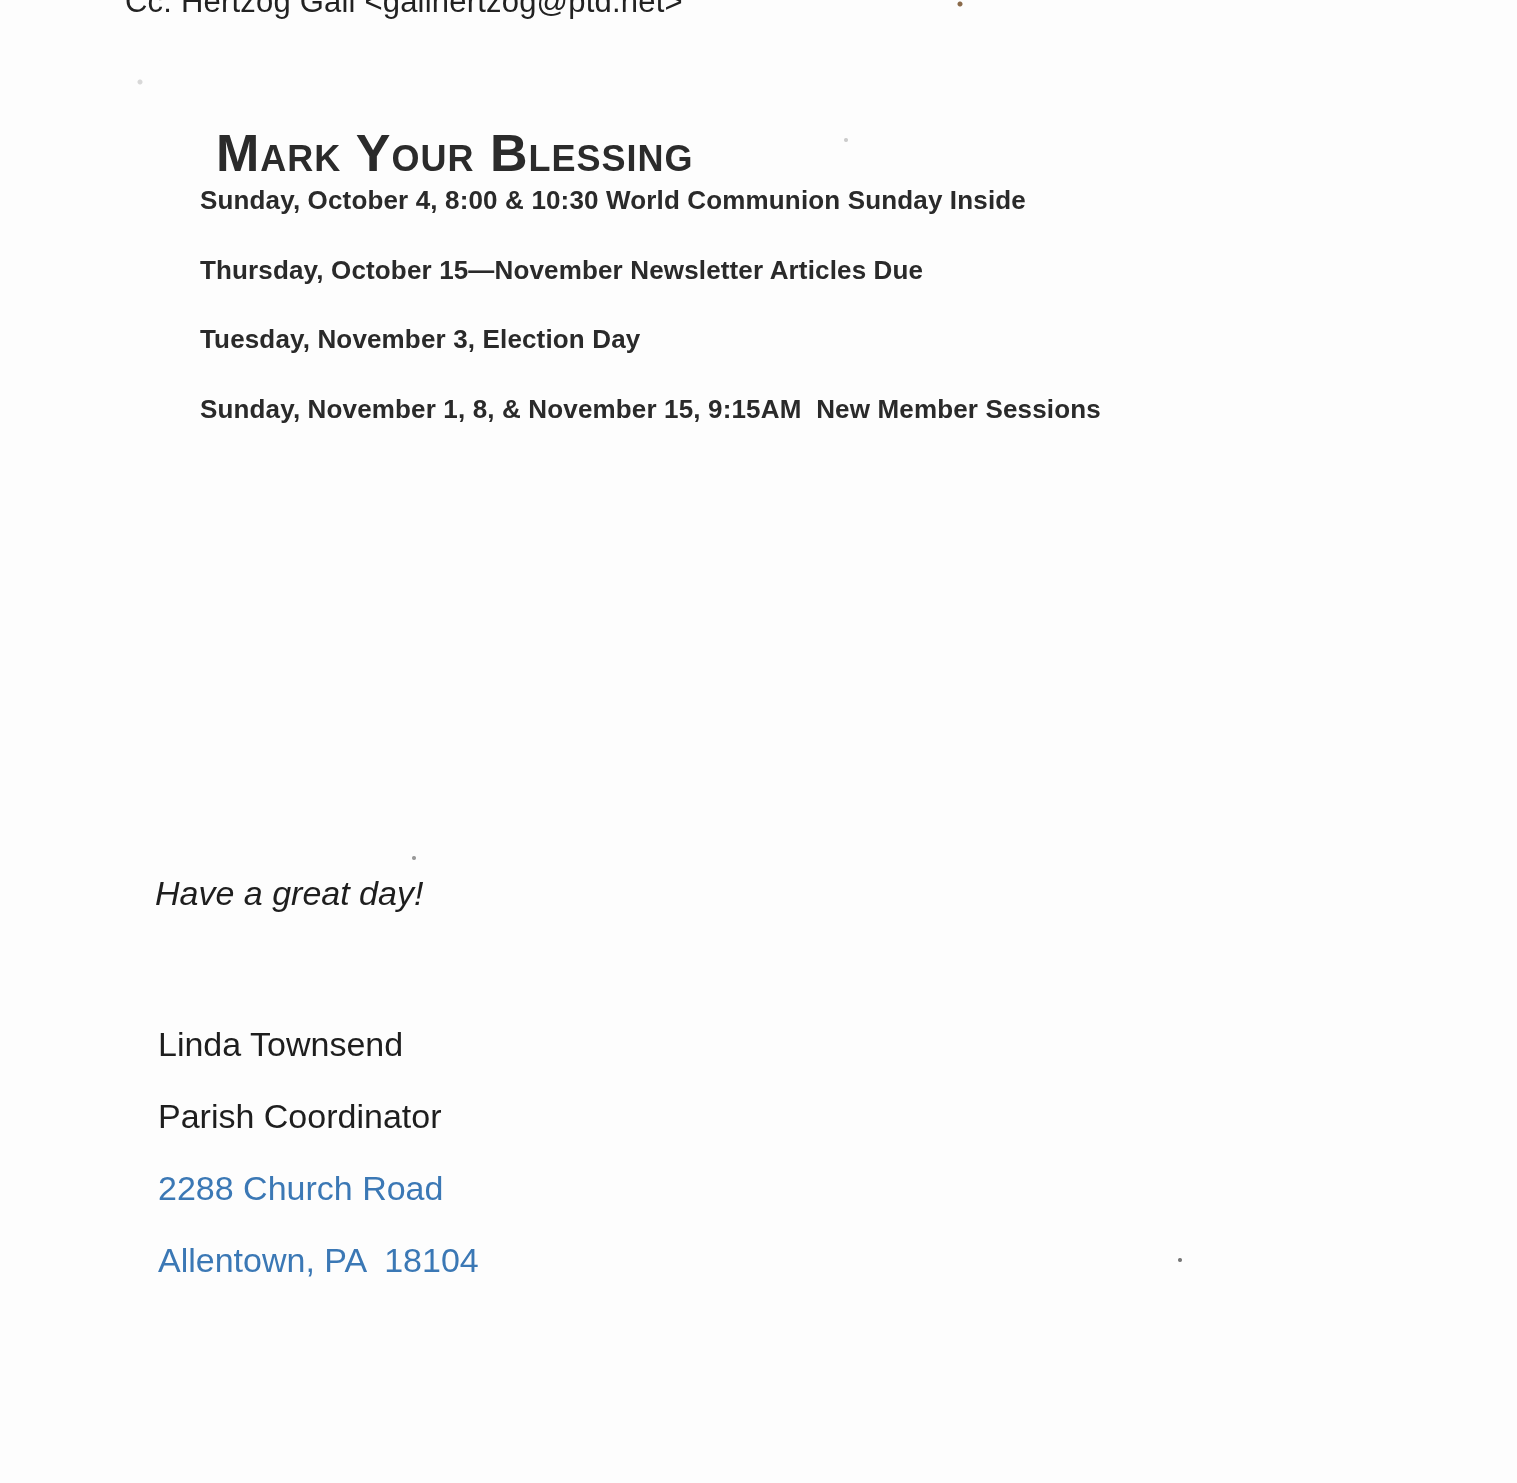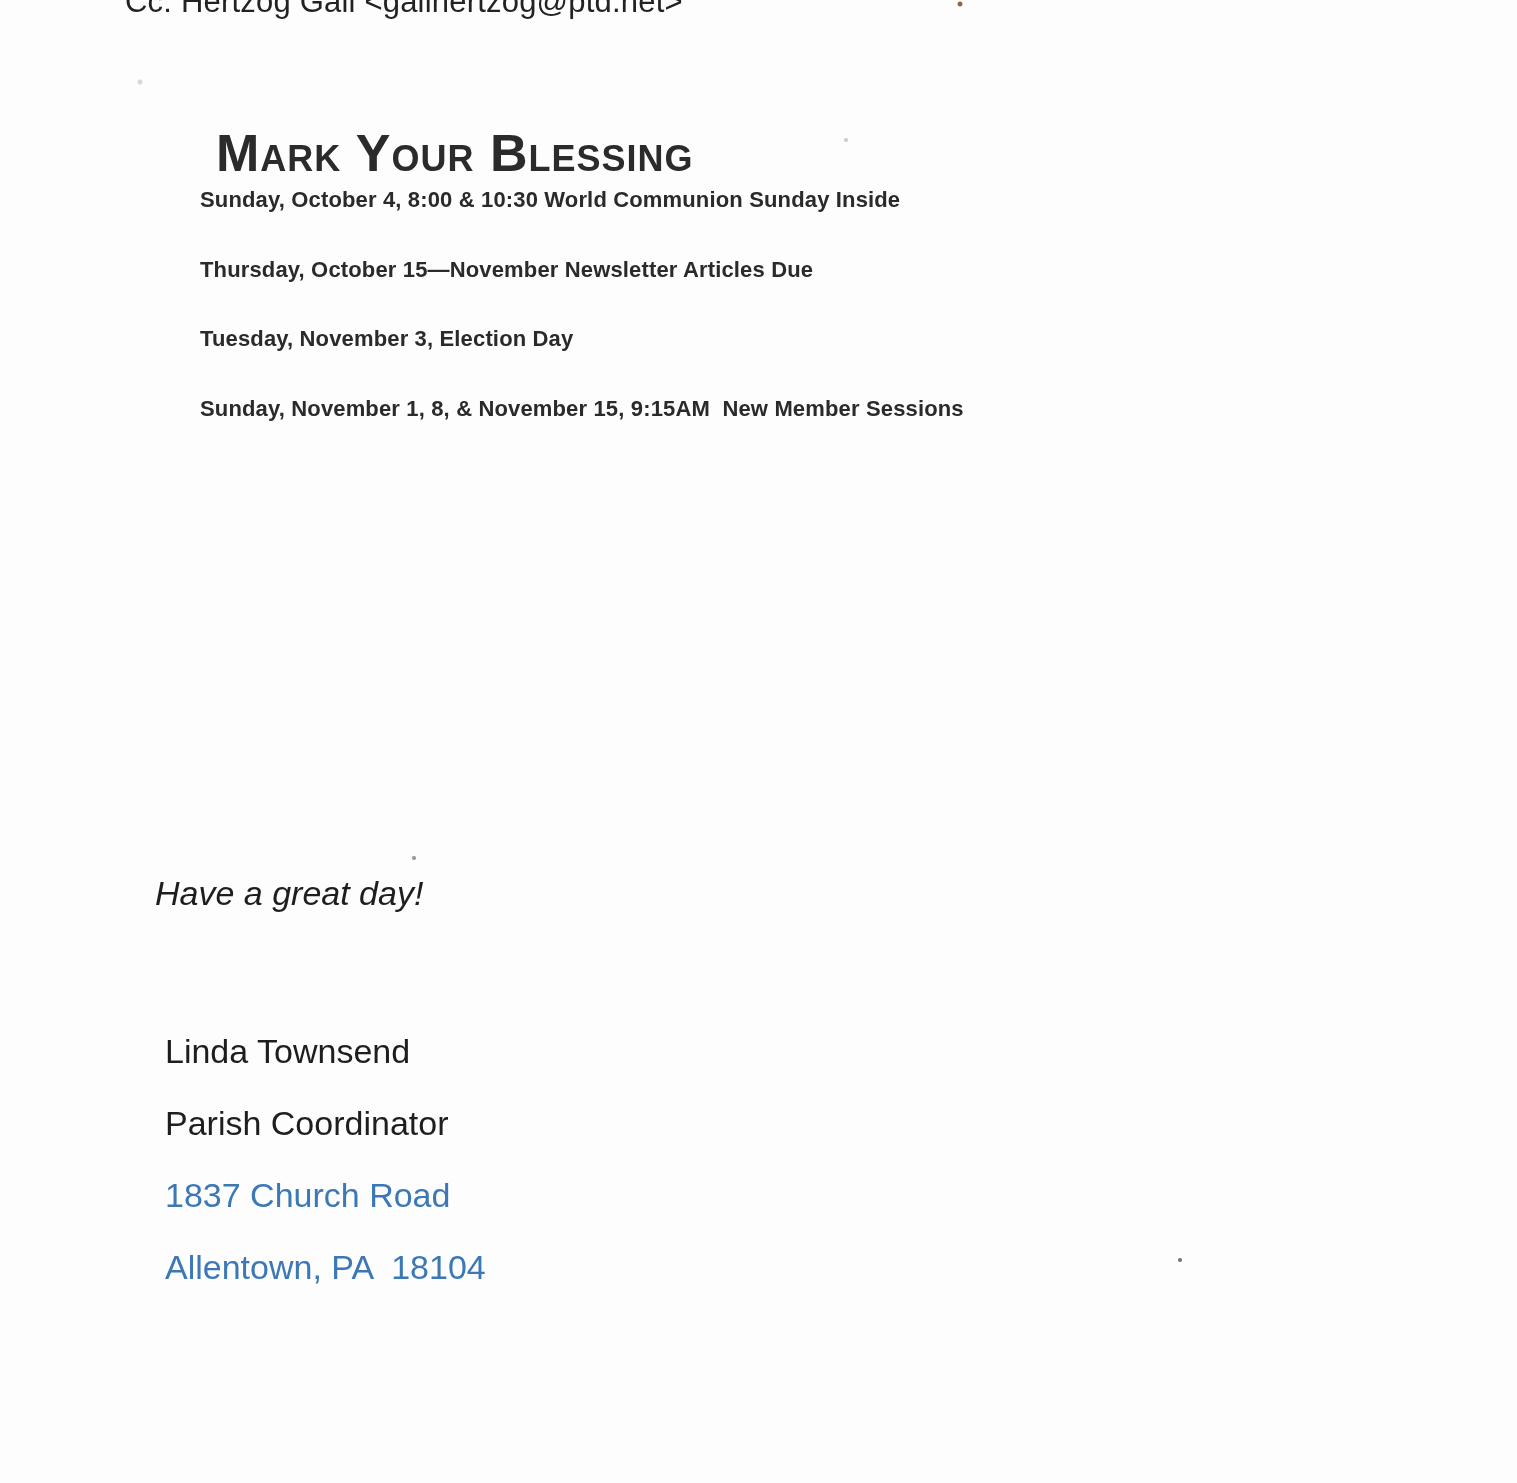--- a/index.html
+++ b/index.html
@@ -50,41 +50,41 @@
     .events {
       position: absolute;
       left: 200px;
       top: 178px;
       margin: 0;
       padding: 0;
       list-style: none;
     }
     .event {
       font-weight: bold;
-      font-size: 22px;
+      font-size: 26px;
       color: #2a2a2a;
       height: 69.5px;
       line-height: 44px;
       white-space: pre;
       letter-spacing: 0.15px;
     }
     .closing {
       position: absolute;
       left: 155px;
       top: 874px;
       font-size: 34px;
       color: #1e1e1e;
       white-space: nowrap;
       font-style: italic;
     }
     .signature {
       position: absolute;
       left: 154px;
       top: 1018px;
-      margin: 11px;
+      margin: 4px;
       padding: 0;
       list-style: none;
     }
     .sig-line {
       font-size: 34px;
       height: 72px;
       line-height: 44px;
       color: #1e1e1e;
       white-space: pre;
     }
@@ -106,17 +106,17 @@
     <li class="event">Thursday, October 15—November Newsletter Articles Due</li>
     <li class="event">Tuesday, November 3, Election Day</li>
     <li class="event">Sunday, November 1, 8, &amp; November 15, 9:15AM  New Member Sessions</li>
   </ul>
 
   <p class="closing" style="margin:0;">Have a great day!</p>
 
   <ul class="signature">
     <li class="sig-line">Linda Townsend</li>
     <li class="sig-line">Parish Coordinator</li>
-    <li class="sig-line link">1837 Church Road</li>
+    <li class="sig-line link">2288 Church Road</li>
     <li class="sig-line link">Allentown, PA  18104</li>
   </ul>
 
 </div>
 
 </body></html>

